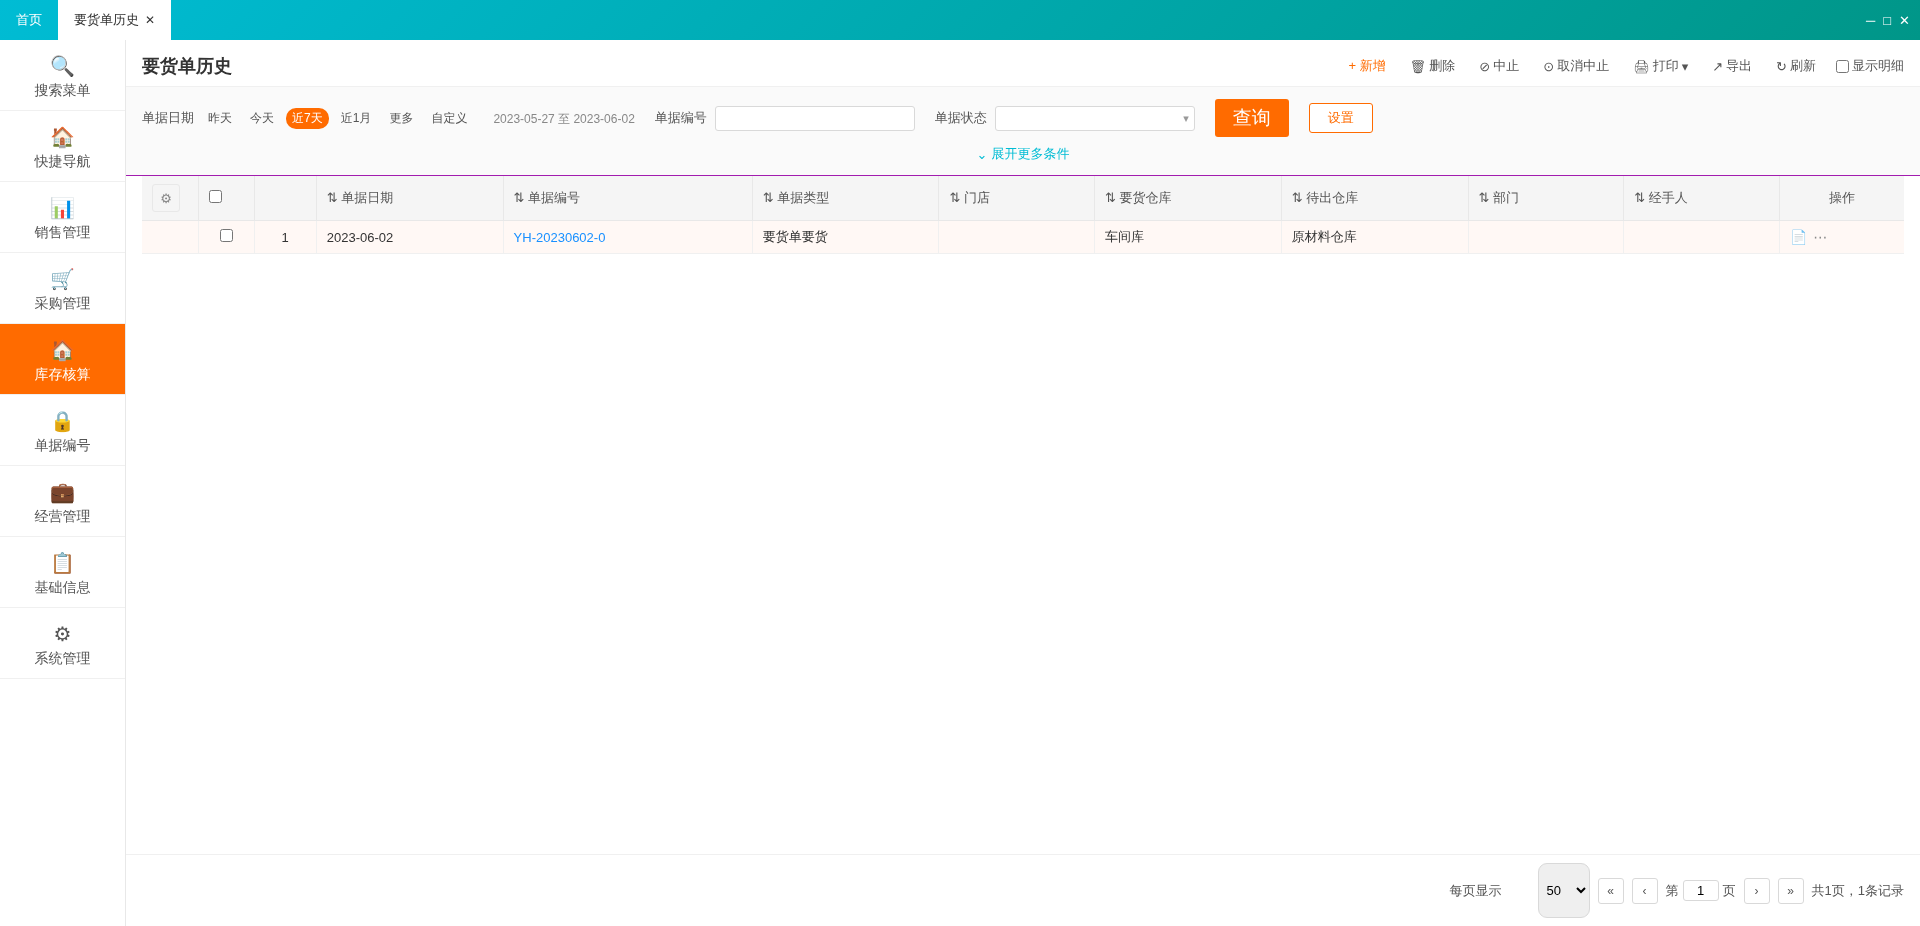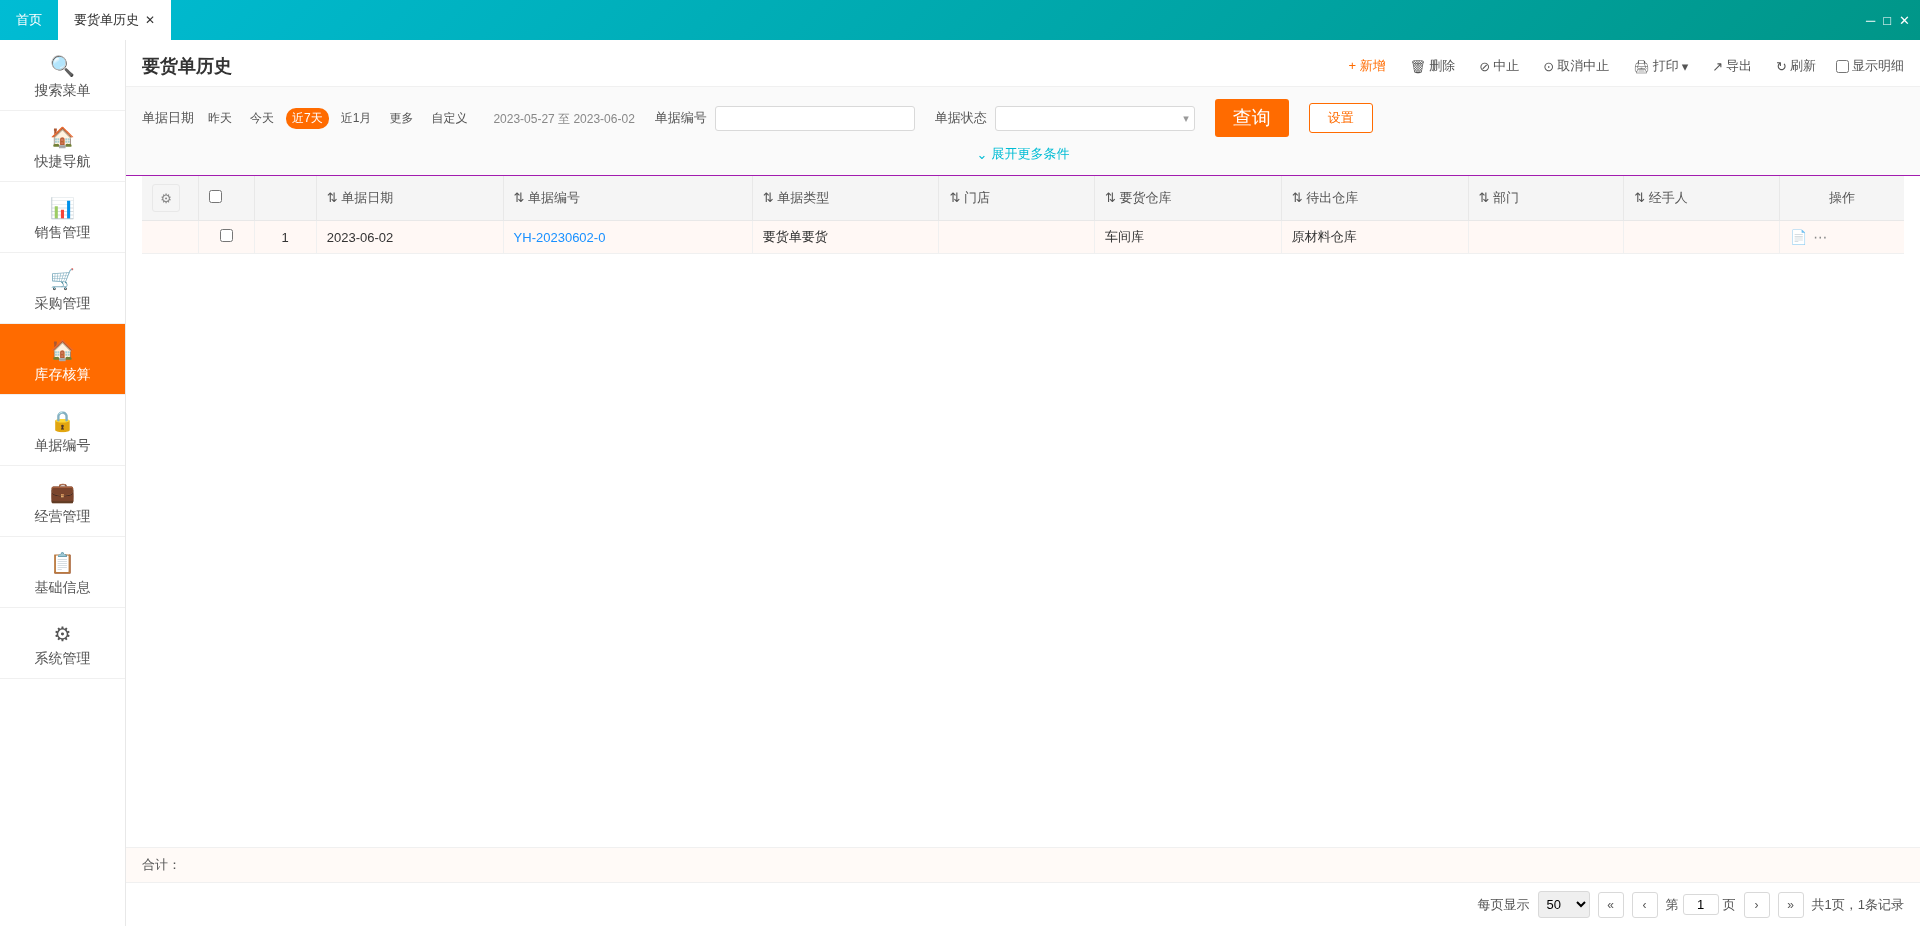--- a/index.html
+++ b/index.html
@@ -301,23 +301,24 @@
       align-items: center;
       justify-content: flex-end;
       gap: 8px;
       border-top: 1px solid #f0f0f0;
       flex-shrink: 0;
       background: white;
     }
     .pagination-text { color: #555; font-size: 13px; }
     .pagination-select {
       border: 1px solid #d9d9d9;
-      border-radius: 3px;
-      padding: 4px 4px;
-      font-size: 13px;
+      border-radius: 9px;
+      padding: 18px 4px;
+      font-size: 13px;
+      margin-left: 28px;
     }
     .pagination-btn {
       width: 26px;
       height: 26px;
       display: flex;
       align-items: center;
       justify-content: center;
       border: 1px solid #d9d9d9;
       border-radius: 3px;
       cursor: pointer;
@@ -545,23 +546,20 @@
         <div class="action-icons">
           <span class="action-icon">📄</span>
           <span class="action-icon">⋯</span>
         </div>
       </td>
     </tr>
           </tbody>
       </table>
     </div>
 
-    <div class="table-footer">
-      <span>合计：</span>
-    </div>
 
     <div class="pagination">
       <span class="pagination-text">每页显示</span>
       <select class="pagination-select">
         <option value="50" selected="">50</option>
         <option value="100">100</option>
         <option value="200">200</option>
       </select>
       <button class="pagination-btn">«</button>
       <button class="pagination-btn">‹</button>

